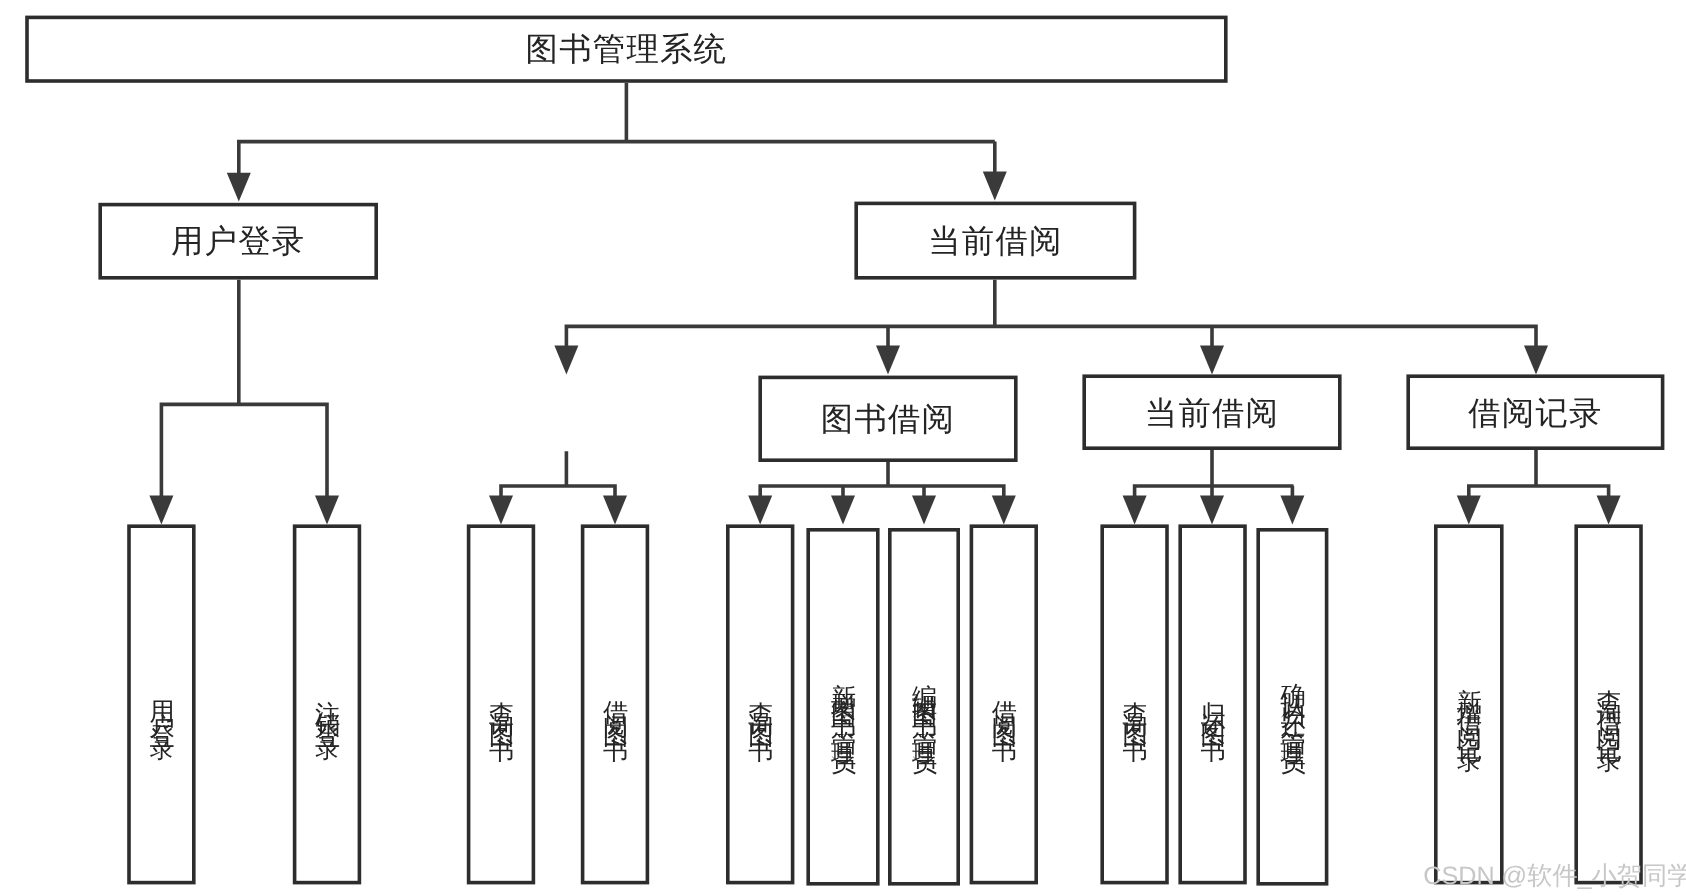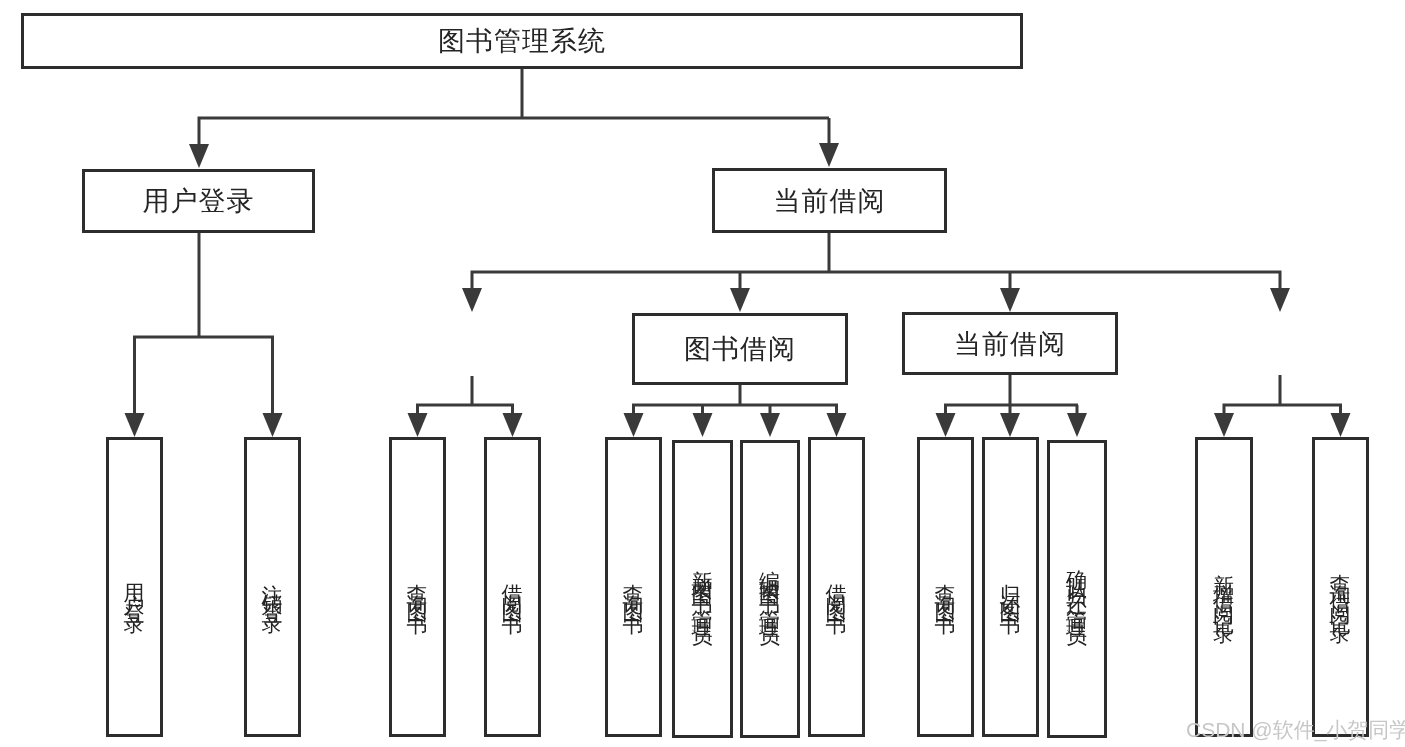--- a/index.html
+++ b/index.html
@@ -118,20 +118,23 @@
   <div class="node" style="left:712px; top:168px; width:235px; height:65px;">
     <span class="hlabel">当前借阅</span>
   </div>
 
   <div class="node" style="left:632px; top:313px; width:216px; height:72px;">
     <span class="hlabel">图书借阅</span>
   </div>
   <div class="node" style="left:902px; top:312px; width:216px; height:63px;">
     <span class="hlabel">当前借阅</span>
   </div>
+  <div class="node" style="left:1172px; top:312px; width:215px; height:63px;">
+    <span class="hlabel">借阅记录</span>
+  </div>
 
   <div class="node" style="left:106px; top:437px; width:57px; height:300px;">
     <span class="vlabel">用户登录</span>
   </div>
   <div class="node" style="left:244px; top:437px; width:57px; height:300px;">
     <span class="vlabel">注销登录</span>
   </div>
 
   <div class="node" style="left:389px; top:437px; width:57px; height:300px;">
     <span class="vlabel">查询图书</span>

